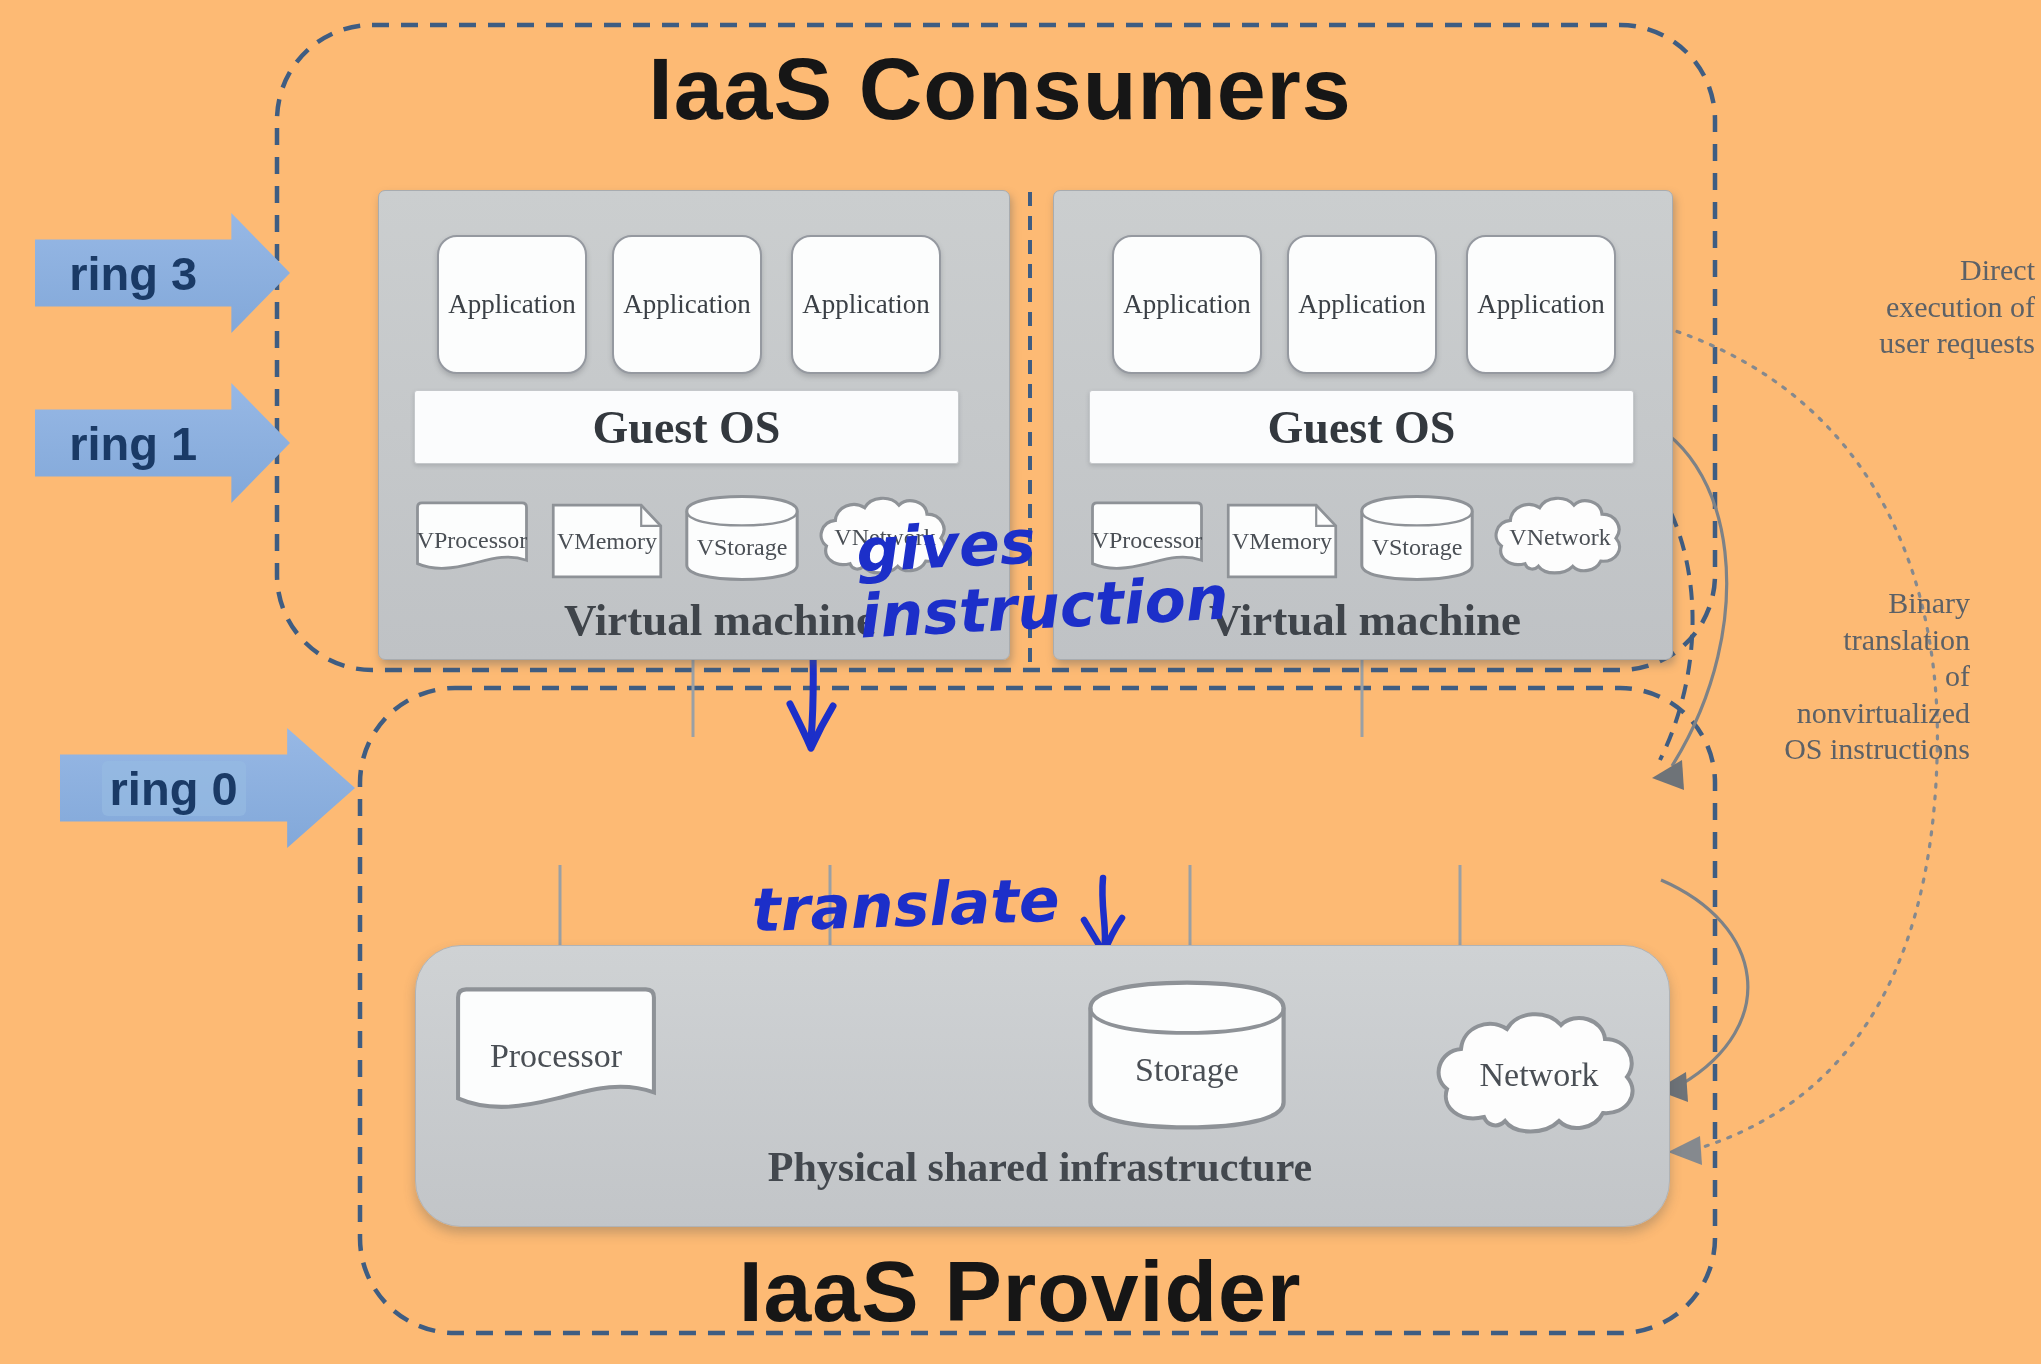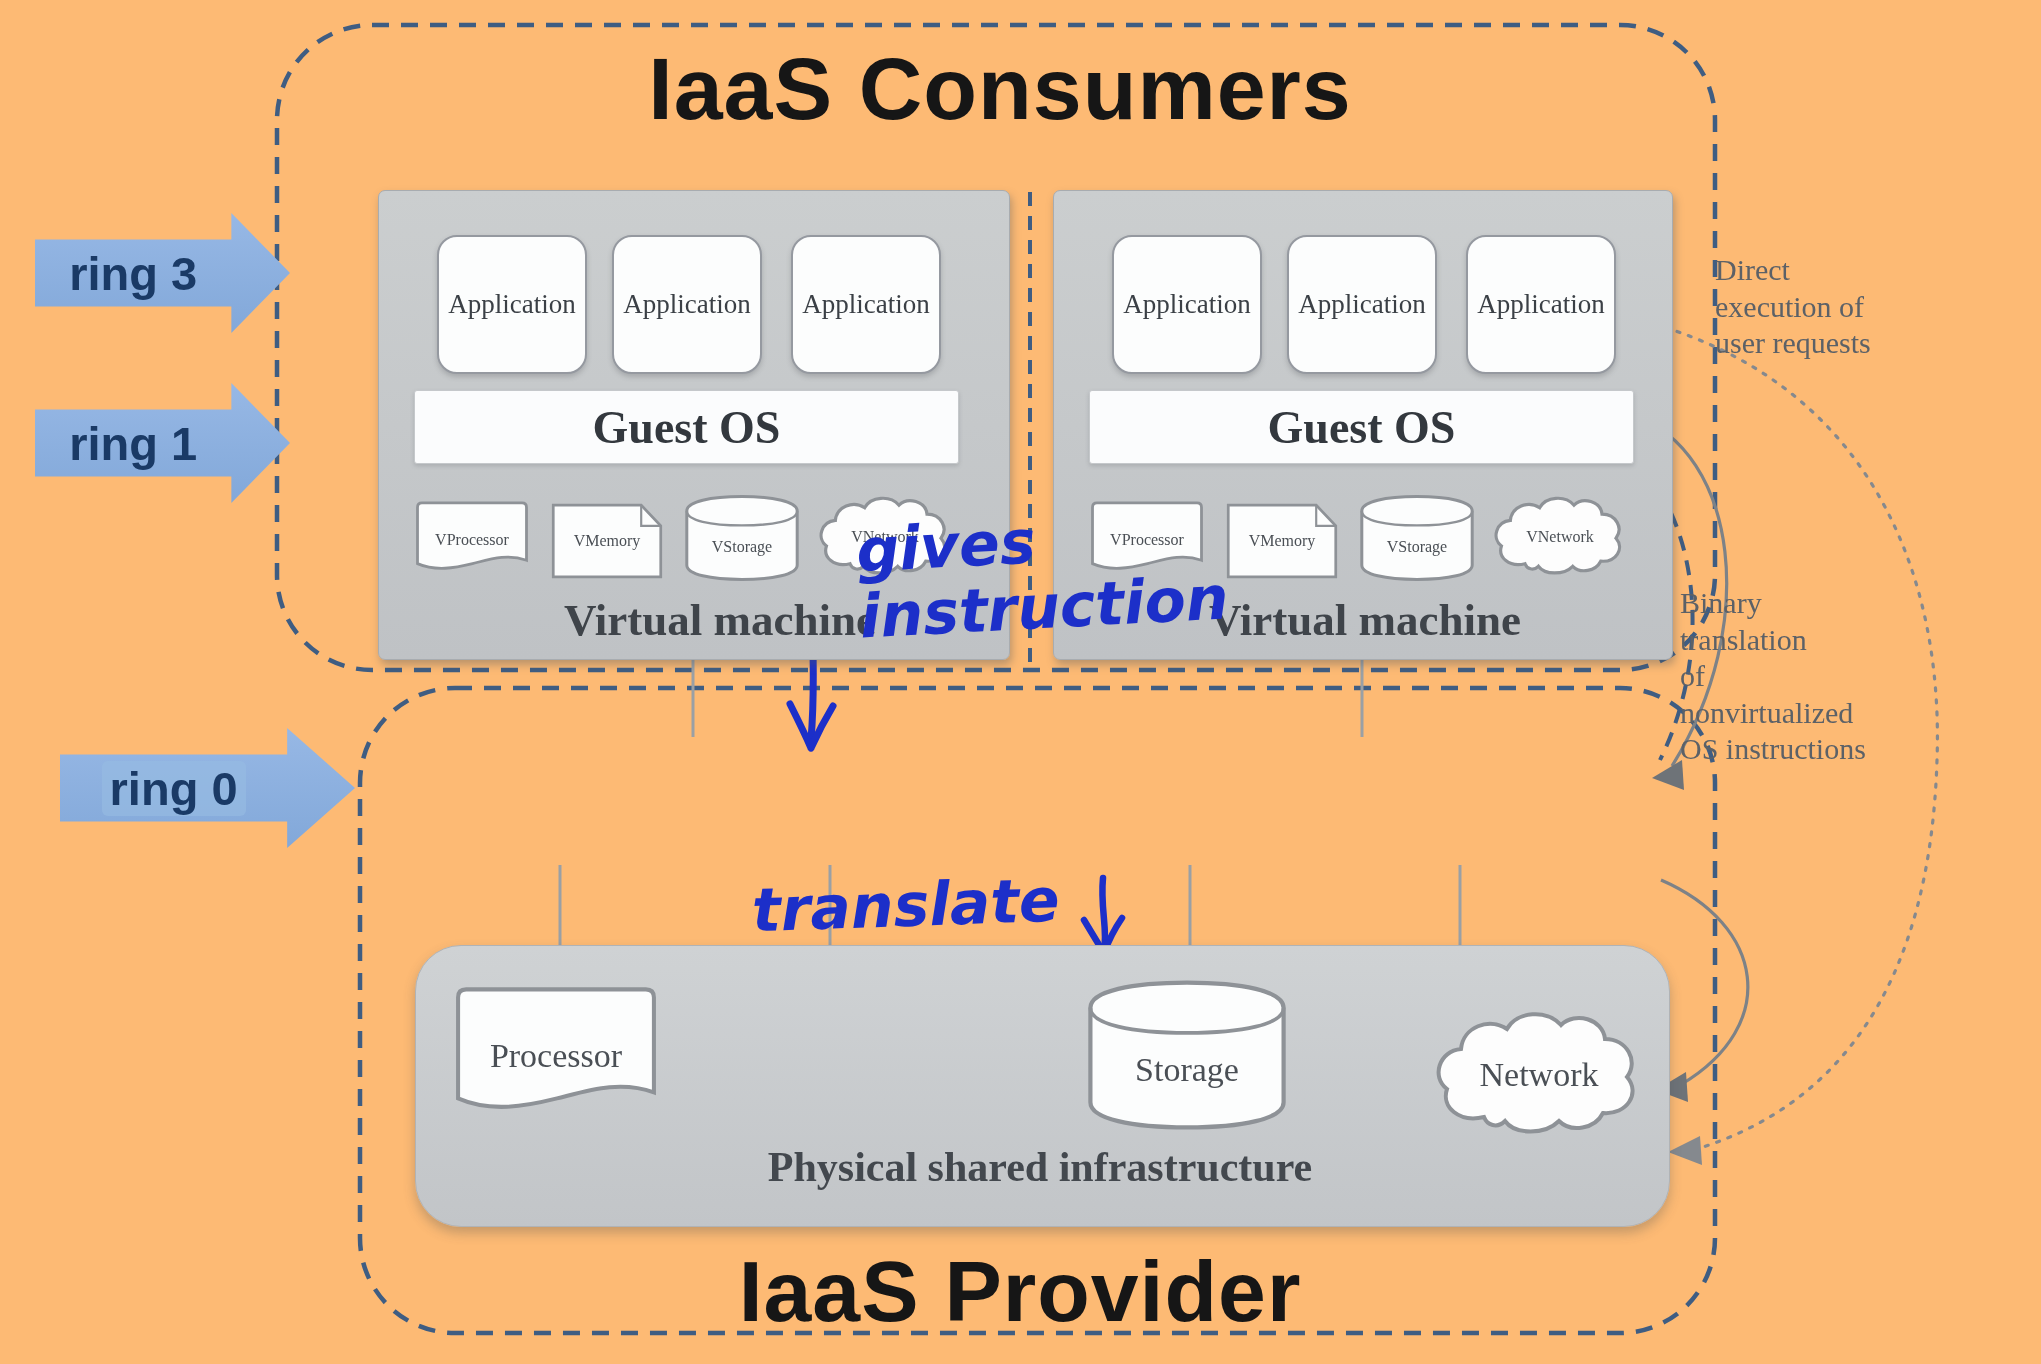--- a/index.html
+++ b/index.html
@@ -15,37 +15,37 @@
            box-shadow:0 3px 5px rgba(70,75,80,.25);display:flex;align-items:center;justify-content:center;
            font-size:27px;color:#3b4046;}
   .guestos-bar{position:absolute;background:#fbfcfd;border:1px solid #c5c8cb;border-radius:3px;
            box-shadow:0 2px 4px rgba(70,75,80,.2);display:flex;align-items:center;justify-content:center;
            font-size:46px;color:#33383e;font-weight:600;}
   .vm-caption{position:absolute;font-size:45px;color:#3f444a;text-align:center;font-weight:600;}
   .vcomp{position:absolute;}
   .vcomp svg{position:absolute;left:0;top:0;width:100%;height:100%;}
   .shape-label{position:absolute;inset:0;display:flex;align-items:center;justify-content:center;
            color:#4a4f55;}
-  .vcomp .shape-label{font-size:16px;}
+  .vcomp .shape-label{font-size:24px;}
   .phys-comp .shape-label{font-size:34px;}
   .vmm-bar{position:absolute;background:linear-gradient(180deg,#dddfe1,#c4c7ca);
            border:1px solid #b2b5b9;border-radius:26px;box-shadow:0 4px 8px rgba(70,75,80,.3);
            display:flex;align-items:center;justify-content:center;}
   .vmm-text{font-size:44px;color:#4b5056;background:rgba(173,193,214,.55);padding:4px 26px;border-radius:4px;}
   .phys-box{position:absolute;background:linear-gradient(180deg,#cfd2d4,#c2c5c8);
            border:1px solid #b0b3b6;border-radius:46px;box-shadow:0 6px 12px rgba(70,75,80,.3);}
   .phys-caption{position:absolute;font-size:42px;color:#43484e;text-align:center;font-weight:600;}
   .ring-arrow{position:absolute;background:linear-gradient(180deg,#97b8e5,#82a8d9);
            clip-path:polygon(0 22%,77% 22%,77% 0,100% 50%,77% 100%,77% 78%,0 78%);}
   .ring-label{position:absolute;left:0;top:0;width:77%;height:100%;display:flex;align-items:center;
            justify-content:center;font-family:"Liberation Sans",sans-serif;font-weight:bold;
            font-size:47px;color:#1a3a66;}
   .ring-label span{padding:0 8px;border-radius:6px;}
   .ring-label.hl span{background:rgba(150,187,226,.65);}
-  .side-label{position:absolute;text-align:left;color:#5c6167;font-size:30px;line-height:1.22;}
+  .side-label{position:absolute;text-align:right;color:#5c6167;font-size:30px;line-height:1.22;}
   .handwriting{position:absolute;font-family:"DejaVu Sans",sans-serif;font-style:italic;font-weight:bold;
            color:#1c2fc9;line-height:1.1;}
 </style>
 </head>
 <body>
 
 <div id="canvas">
 
   <svg class="overlay">
 

